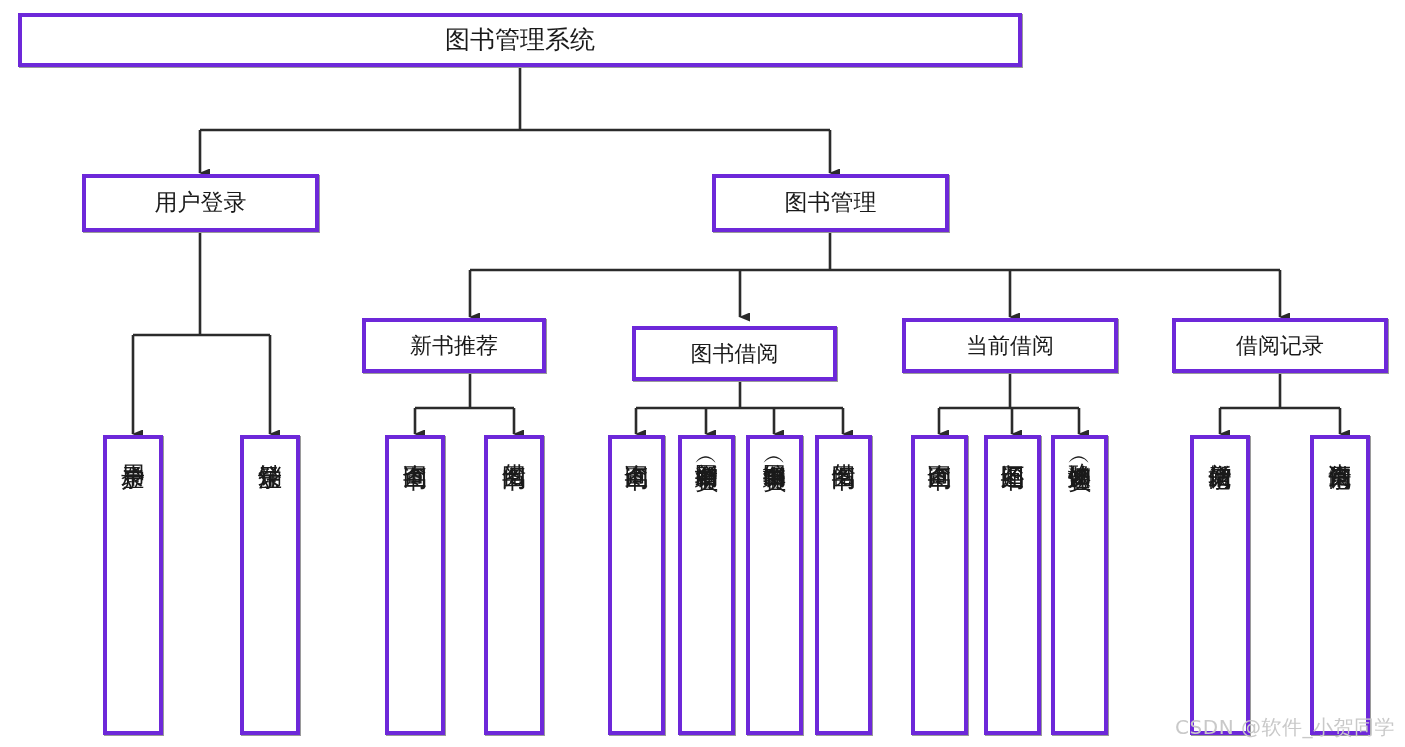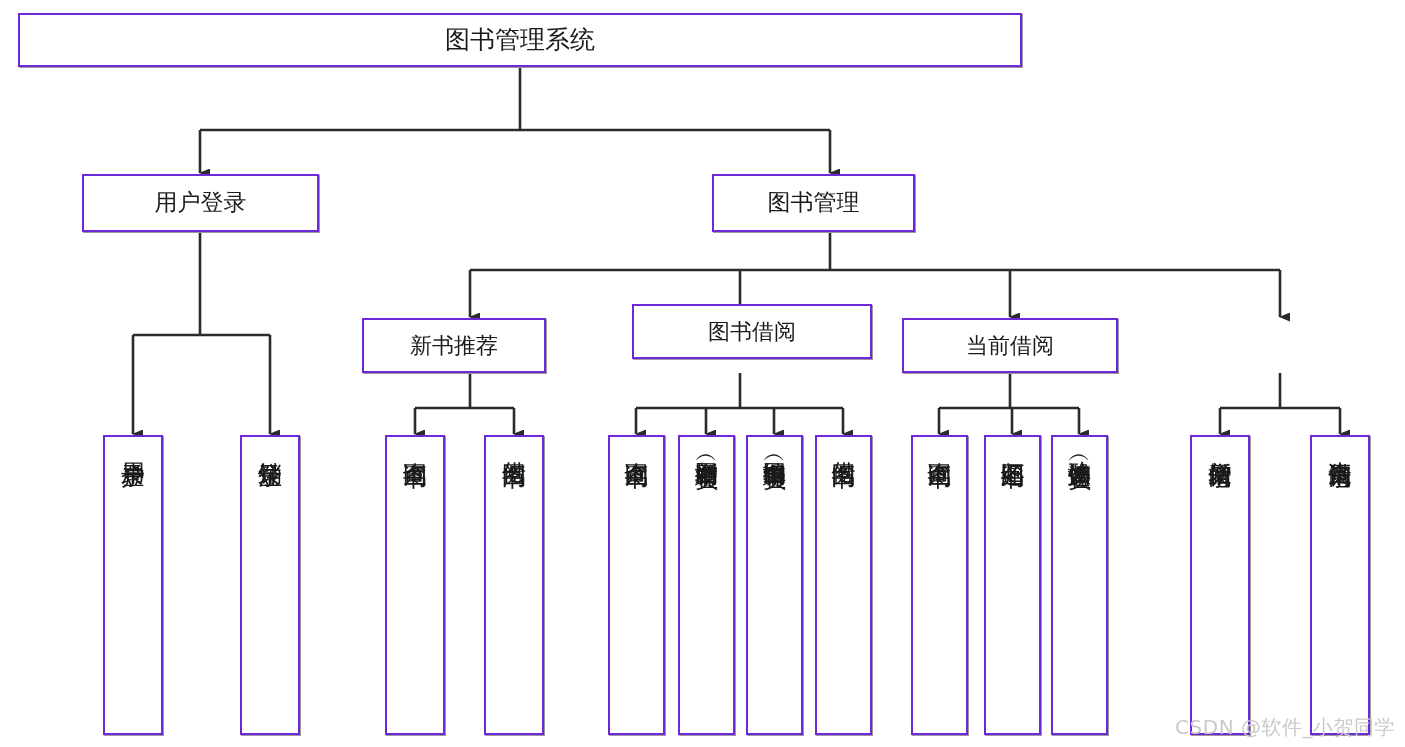--- a/index.html
+++ b/index.html
@@ -22,21 +22,21 @@
     position: absolute;
     left: 0;
     top: 0;
     width: 1405px;
     height: 747px;
     pointer-events: none;
   }
   .node {
     position: absolute;
     box-sizing: border-box;
-    border: 2px solid #6d28d9;
+    border: 4px solid #6d28d9;
     background: #ffffff;
     display: flex;
     align-items: center;
     justify-content: center;
     color: #1a1a1a;
     box-shadow: 1px 1px 0 #9a9a9a;
   }
   .node-label {
     display: block;
     text-align: center;
@@ -124,32 +124,35 @@
       </g>
   </svg>
 
   <div class="node root" style="left: 18px; top: 13px; width: 1004px; height: 54px;">
     <span class="node-label">图书管理系统</span>
   </div>
 
   <div class="node level2" style="left: 82px; top: 174px; width: 237px; height: 58px;">
     <span class="node-label">用户登录</span>
   </div>
-  <div class="node level2" style="left: 712px; top: 174px; width: 203px; height: 58px; justify-content: center;">
+  <div class="node level2" style="left: 712px; top: 174px; width: 237px; height: 58px; justify-content: center;">
     <span class="node-label">图书管理</span>
   </div>
 
   <div class="node level3" style="left: 362px; top: 318px; width: 184px; height: 55px;">
     <span class="node-label">新书推荐</span>
   </div>
-  <div class="node level3" style="left: 632px; top: 304px; width: 240px; height: 55px;">
+  <div class="node level3" style="left: 632px; top: 326px; width: 205px; height: 55px;">
     <span class="node-label">图书借阅</span>
   </div>
   <div class="node level3" style="left: 902px; top: 318px; width: 216px; height: 55px;">
     <span class="node-label">当前借阅</span>
+  </div>
+  <div class="node level3" style="left: 1172px; top: 318px; width: 216px; height: 55px;">
+    <span class="node-label">借阅记录</span>
   </div>
 
   <div id="leaf-container">
       <div class="node leaf" style="left: 103px; top: 435px; width: 60px; height: 300px;">
         <span class="node-label">用户登录</span>
       </div>
       <div class="node leaf" style="left: 240px; top: 435px; width: 60px; height: 300px;">
         <span class="node-label">注销登录</span>
       </div>
       <div class="node leaf" style="left: 385px; top: 435px; width: 60px; height: 300px;">

